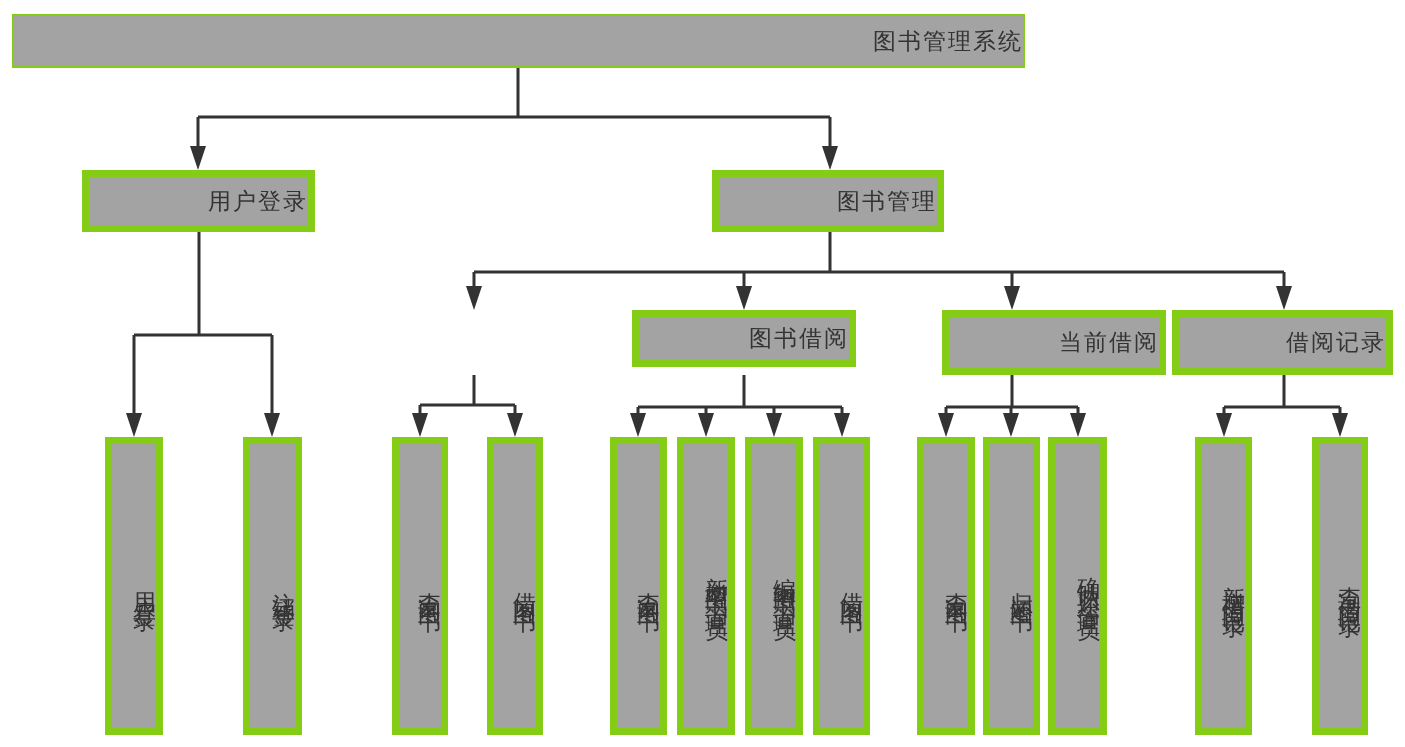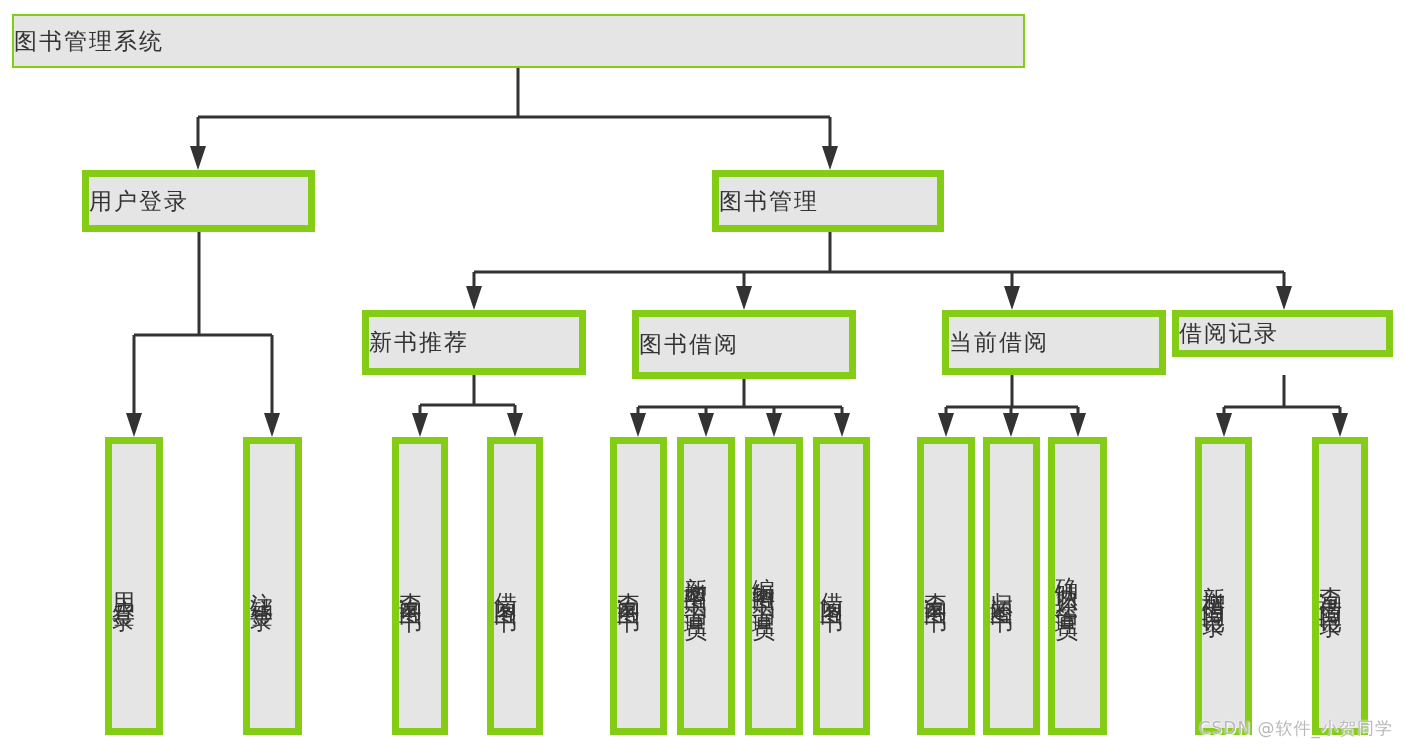--- a/index.html
+++ b/index.html
@@ -20,25 +20,25 @@
     position: absolute;
     left: 0;
     top: 0;
     width: 100%;
     height: 100%;
     pointer-events: none;
   }
   .node {
     position: absolute;
     box-sizing: border-box;
-    background: #e5e5e5;
+    background: #a3a3a3;
     border: 7px solid #84cc16;
     display: flex;
     align-items: center;
-    justify-content: flex-start;
+    justify-content: flex-end;
   }
   .hnode span {
     font-size: 23px;
     letter-spacing: 2px;
     color: #333333;
     white-space: nowrap;
   }
   .root-node {
     border-width: 2px;
   }
@@ -108,30 +108,27 @@
     <span>图书管理系统</span>
   </div>
 
   <div class="node hnode" style="left:82px; top:170px; width:233px; height:62px;">
     <span>用户登录</span>
   </div>
   <div class="node hnode" style="left:712px; top:170px; width:232px; height:62px;">
     <span>图书管理</span>
   </div>
 
-  <div class="node hnode" style="left:362px; top:310px; width:224px; height:65px;">
-    <span>新书推荐</span>
-  </div>
-  <div class="node hnode" style="left:632px; top:310px; width:224px; height:69px;font-family:Liberation Mono, monospace;">
+  <div class="node hnode" style="left:632px; top:310px; width:224px; height:57px;font-family:Liberation Mono, monospace;">
     <span>图书借阅</span>
   </div>
   <div class="node hnode" style="left:900px; top:310px; width:224px; height:65px;margin-left:42px;">
     <span>当前借阅</span>
   </div>
-  <div class="node hnode" style="left:1172px; top:310px; width:221px; height:47px;">
+  <div class="node hnode" style="left:1172px; top:310px; width:221px; height:65px;">
     <span>借阅记录</span>
   </div>
 
   <div class="node vnode" style="left:105px; width:58px;">
     <span>用户登录</span>
   </div>
   <div class="node vnode" style="left:243px; width:59px;">
     <span>注销登录</span>
   </div>
 
@@ -165,15 +162,14 @@
     <span>确认归还（管理员）</span>
   </div>
 
   <div class="node vnode" style="left:1195px; width:57px;">
     <span>新增借阅记录</span>
   </div>
   <div class="node vnode" style="left:1312px; width:56px;">
     <span>查询借阅记录</span>
   </div>
 
-  <div class="watermark">CSDN @软件_小贺同学</div>
 
 </div>
 
 </body></html>

